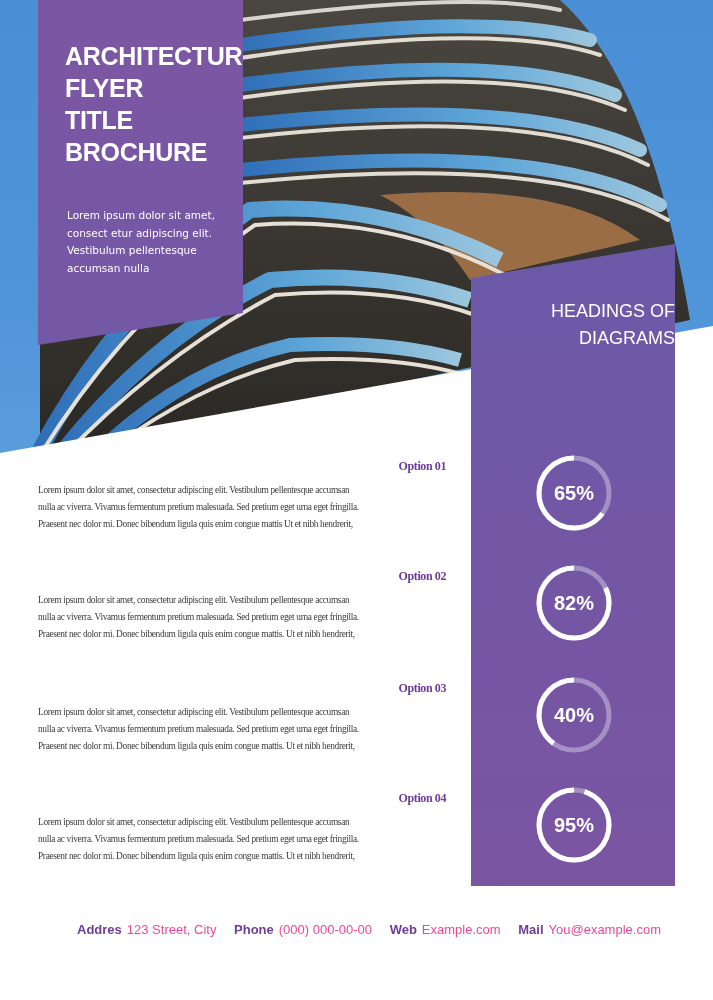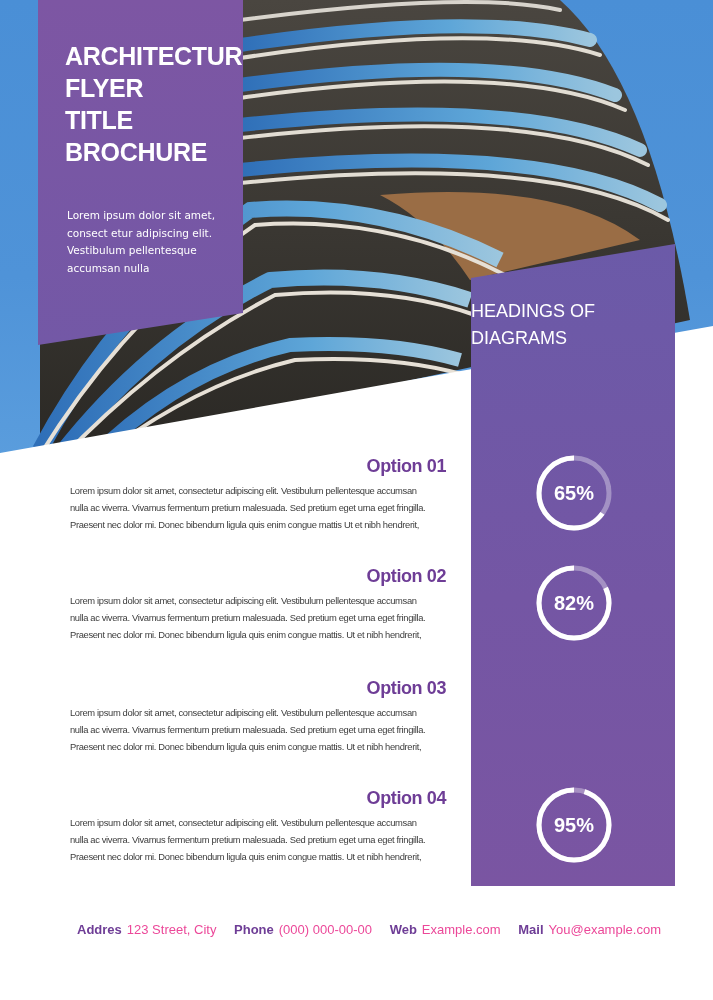--- a/index.html
+++ b/index.html
@@ -37,47 +37,47 @@
     font-family: "DejaVu Sans", sans-serif;
   }
   .intro span { display: block; white-space: nowrap; }
   .chart-panel {
     position: absolute; left: 471px; top: 244px; width: 204px; height: 642px;
     background: linear-gradient(180deg, #6b5aa8 0%, #7456a4 55%, #7a55a2 100%);
     clip-path: polygon(0 34px, 204px 0, 204px 642px, 0 642px);
   }
   .chart-heading {
     position: absolute; left: 0; top: 54px; width: 204px;
-    text-align: left; color: #ffffff; font-size: 18px; line-height: 27px;
+    text-align: right; color: #ffffff; font-size: 18px; line-height: 27px;
     font-family: "Liberation Sans", sans-serif;
   }
   .chart-heading span { display: block; }
   .ring {
     position: absolute; left: 63px; width: 80px; height: 80px;
   }
   .ring svg { position: absolute; left: 0; top: 0; }
   .ring-label {
     position: absolute; left: 0; top: 0; width: 80px; height: 80px;
     line-height: 80px; text-align: center; color: #ffffff;
     font-weight: bold; font-size: 20px;
     font-family: "Liberation Sans", sans-serif;
   }
   .option {
     position: absolute; left: 38px; width: 408px;
   }
   .option-title {
     display: block; text-align: right; color: #6e3d96;
-    font-weight: bold; font-size: 18px; line-height: 22px;
+    font-weight: bold; font-size: 12px; line-height: 22px;
     letter-spacing: -0.4px;
-    font-family: Liberation Sans, sans-serif;
+    font-family: Liberation Serif, serif;
   }
   .option-body {
     margin-top: 5px;
     color: #3c3c3c; font-size: 9.4px; line-height: 17px;
-    font-family: Liberation Sans, sans-serif; letter-spacing: -0.35px; margin-left: 32px;
+    font-family: Liberation Serif, serif; letter-spacing: -0.35px;
   }
   .option-body span { display: block; white-space: nowrap; }
   .footer {
     position: absolute; left: 77px; top: 920px; height: 20px;
     font-size: 13px; line-height: 20px; white-space: nowrap;
     font-family: "Liberation Sans", sans-serif;
   }
   .footer .item { display: inline-block; margin-right: 14px; }
   .footer .lbl { color: #6e3d96; font-weight: bold; margin-right: 5px; }
   .footer .val { color: #ec4899; }
@@ -158,20 +158,27 @@
   </div>
 
   <div class="ring" style="top:319px;">
     <svg width="80" height="80" viewBox="0 0 80 80">
       <circle cx="40" cy="40" r="35" fill="none" stroke="rgba(255,255,255,0.35)" stroke-width="5"></circle>
       <circle class="ring-arc" cx="40" cy="40" r="35" fill="none" stroke="#ffffff" stroke-width="5" stroke-dasharray="180.32741831605412 219.9114857512855" transform="translate(80 0) scale(-1 1) rotate(-90 40 40)"></circle>
     </svg>
     <div class="ring-label">82%</div>
   </div>
 
+  <div class="ring" style="top:431px;">
+    <svg width="80" height="80" viewBox="0 0 80 80">
+      <circle cx="40" cy="40" r="35" fill="none" stroke="rgba(255,255,255,0.35)" stroke-width="5"></circle>
+      <circle class="ring-arc" cx="40" cy="40" r="35" fill="none" stroke="#ffffff" stroke-width="5" stroke-dasharray="87.96459430051421 219.9114857512855" transform="translate(80 0) scale(-1 1) rotate(-90 40 40)"></circle>
+    </svg>
+    <div class="ring-label">40%</div>
+  </div>
 
   <div class="ring" style="top:541px;">
     <svg width="80" height="80" viewBox="0 0 80 80">
       <circle cx="40" cy="40" r="35" fill="none" stroke="rgba(255,255,255,0.35)" stroke-width="5"></circle>
       <circle class="ring-arc" cx="40" cy="40" r="35" fill="none" stroke="#ffffff" stroke-width="5" stroke-dasharray="208.91591146372122 219.9114857512855" transform="translate(80 0) scale(-1 1) rotate(-90 40 40)"></circle>
     </svg>
     <div class="ring-label">95%</div>
   </div>
 </div>
 

